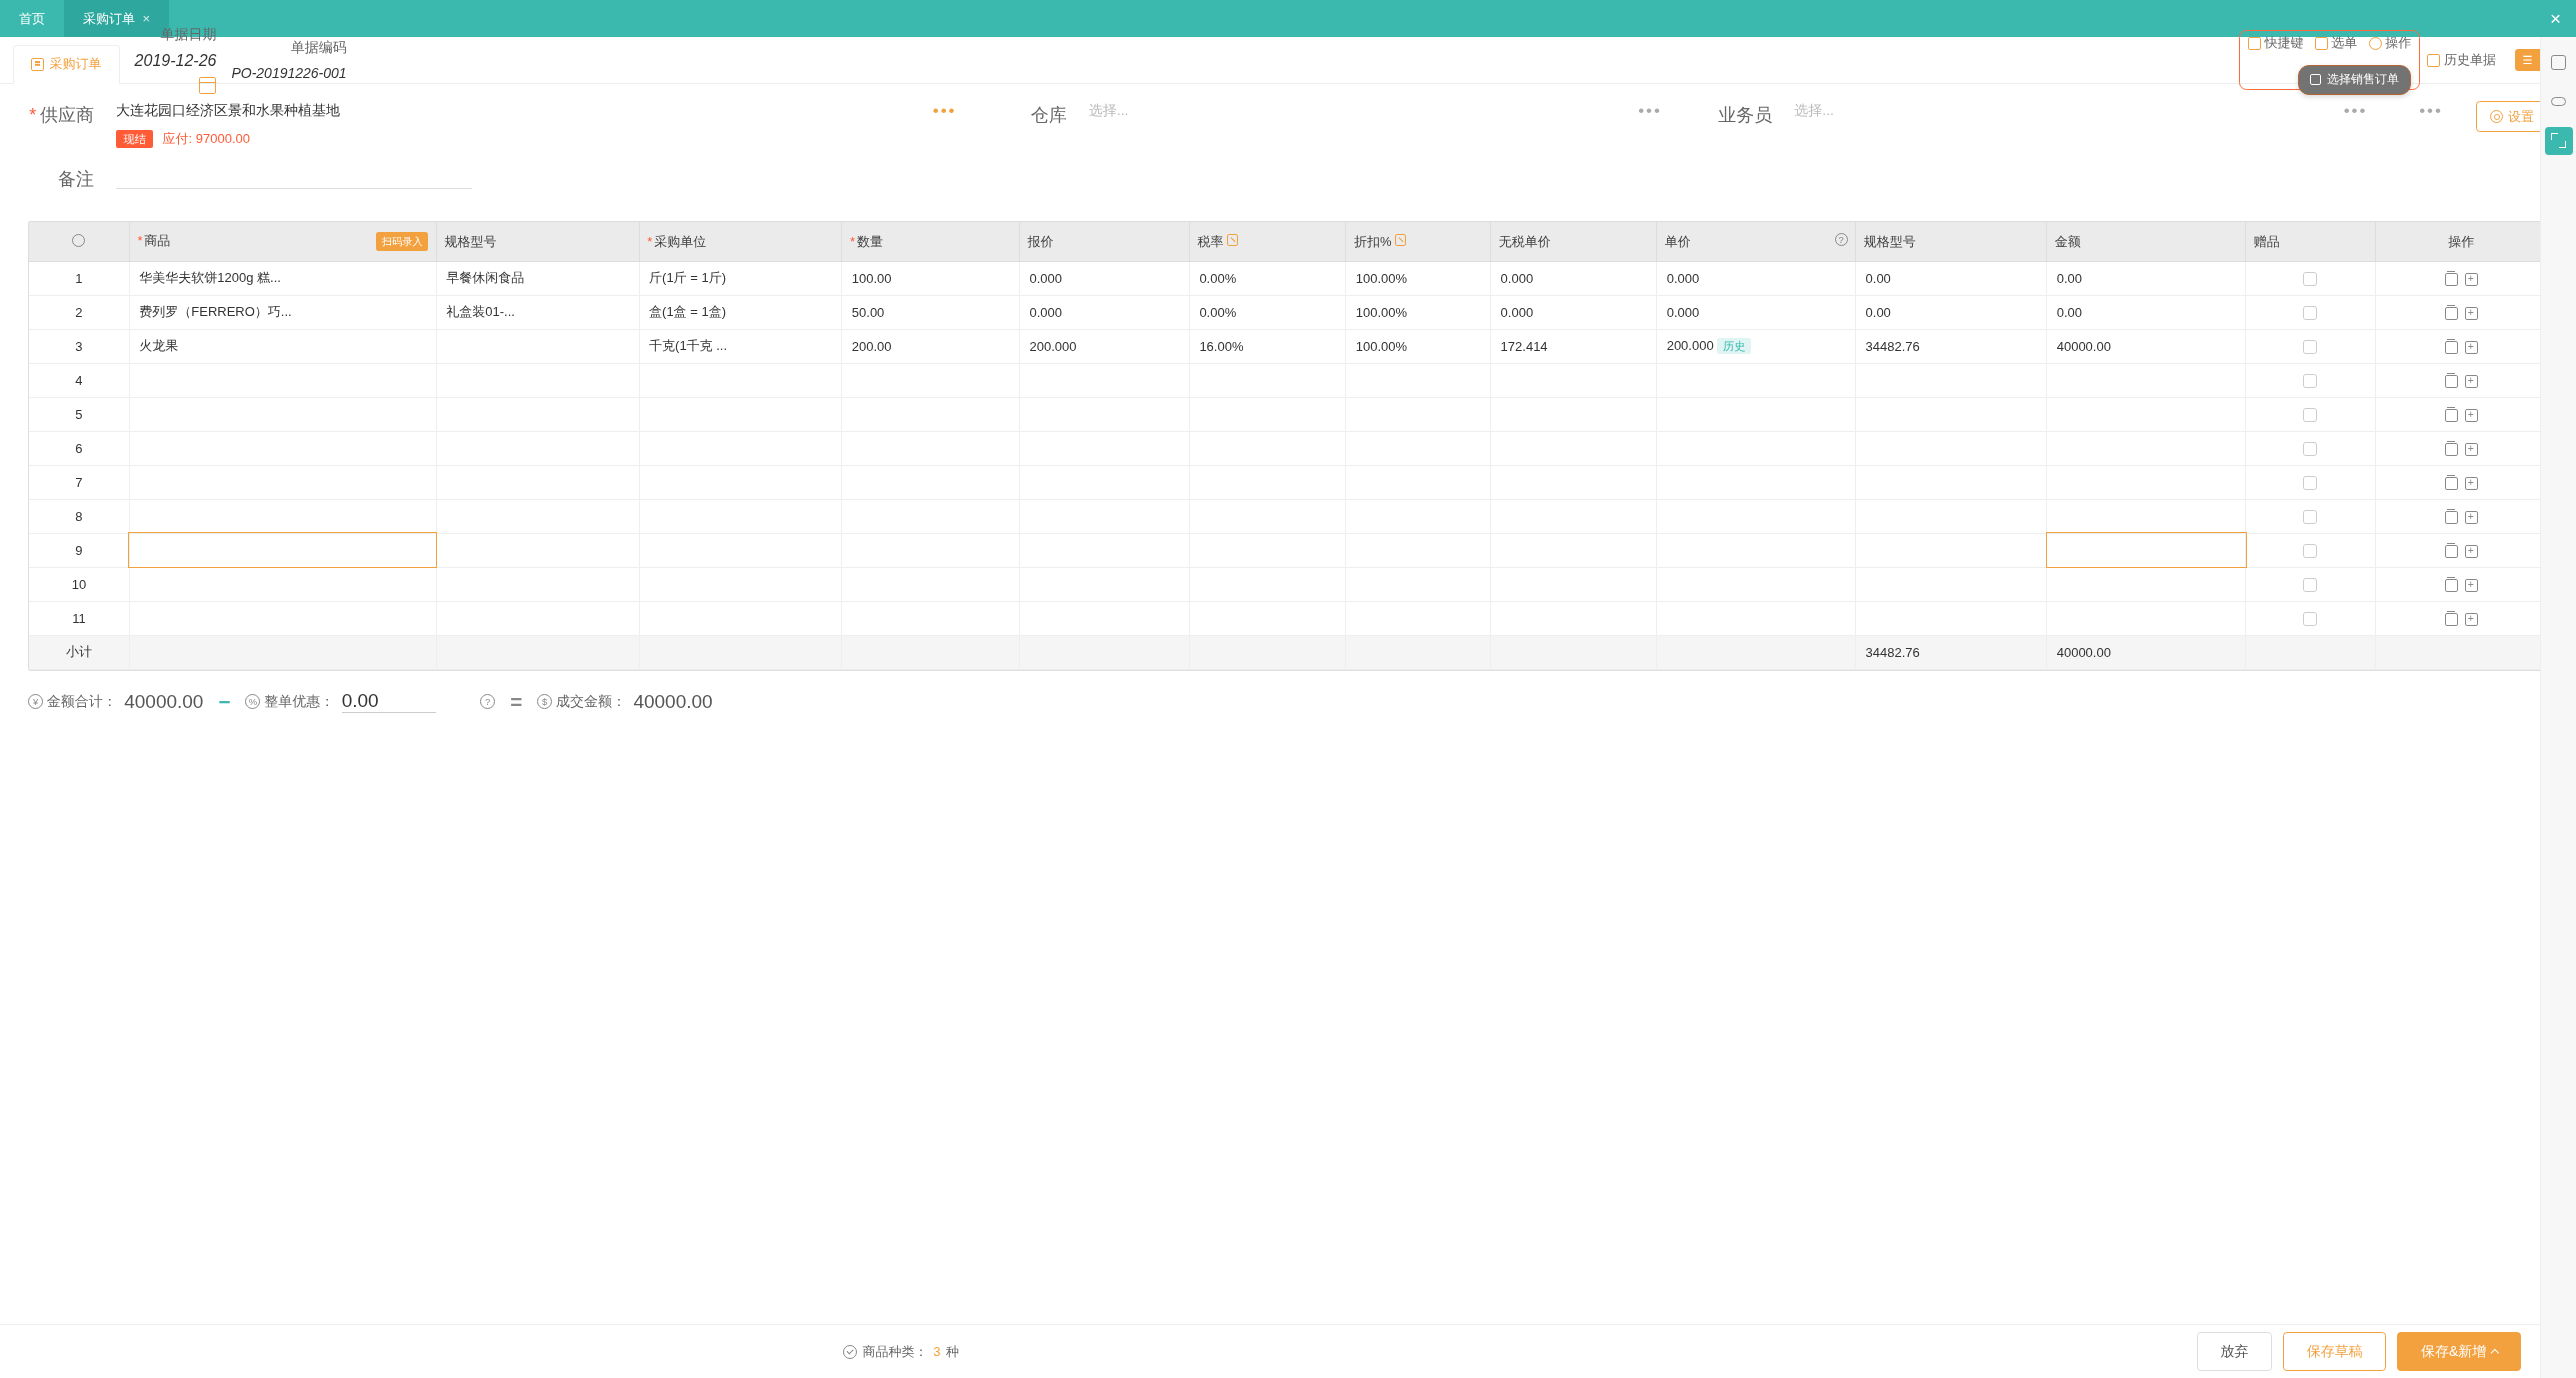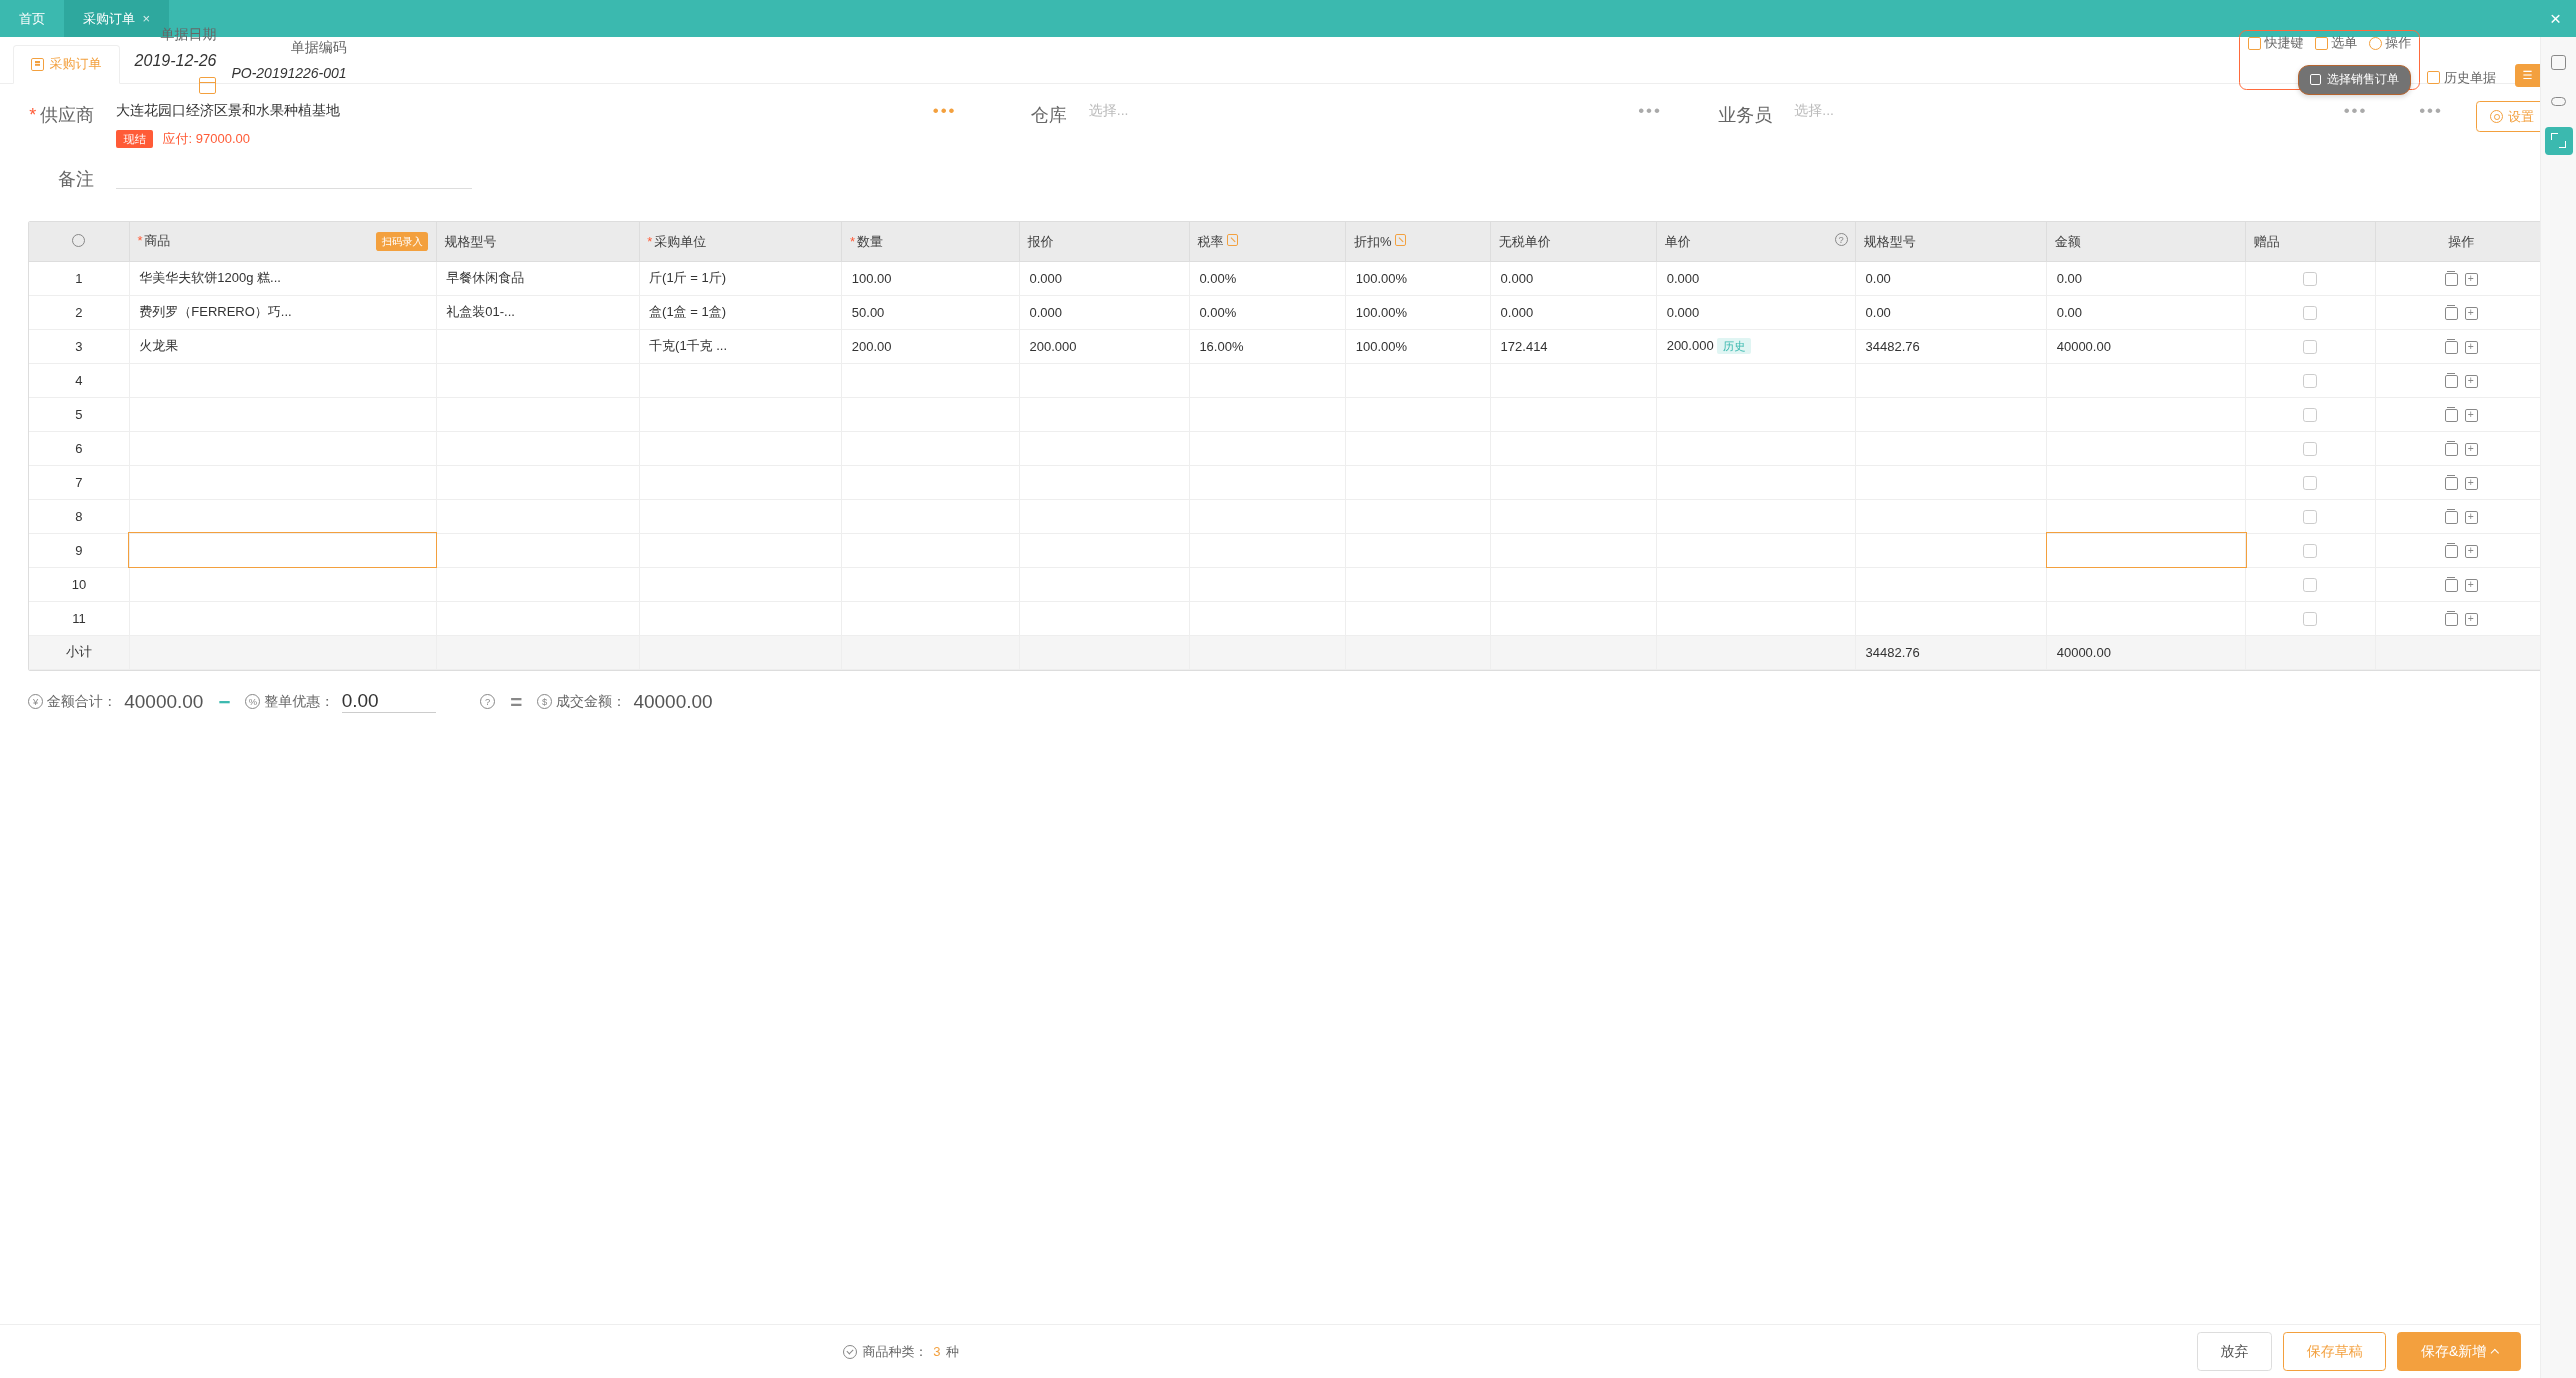--- a/index.html
+++ b/index.html
@@ -125,21 +125,21 @@
       left: 0;
       right: 0;
       top: 3.7px;
       height: 1.4px;
       background: #f3a03e;
     }
     
     .toolbar-right {
       margin-left: auto;
       display: flex;
-      align-items: flex-end;
+      align-items: center;
       gap: 11.2px;
       position: relative;
     }
     
     .toolbar-btn {
       display: flex;
       align-items: center;
       gap: 3.7px;
       color: #666;
       cursor: pointer;

